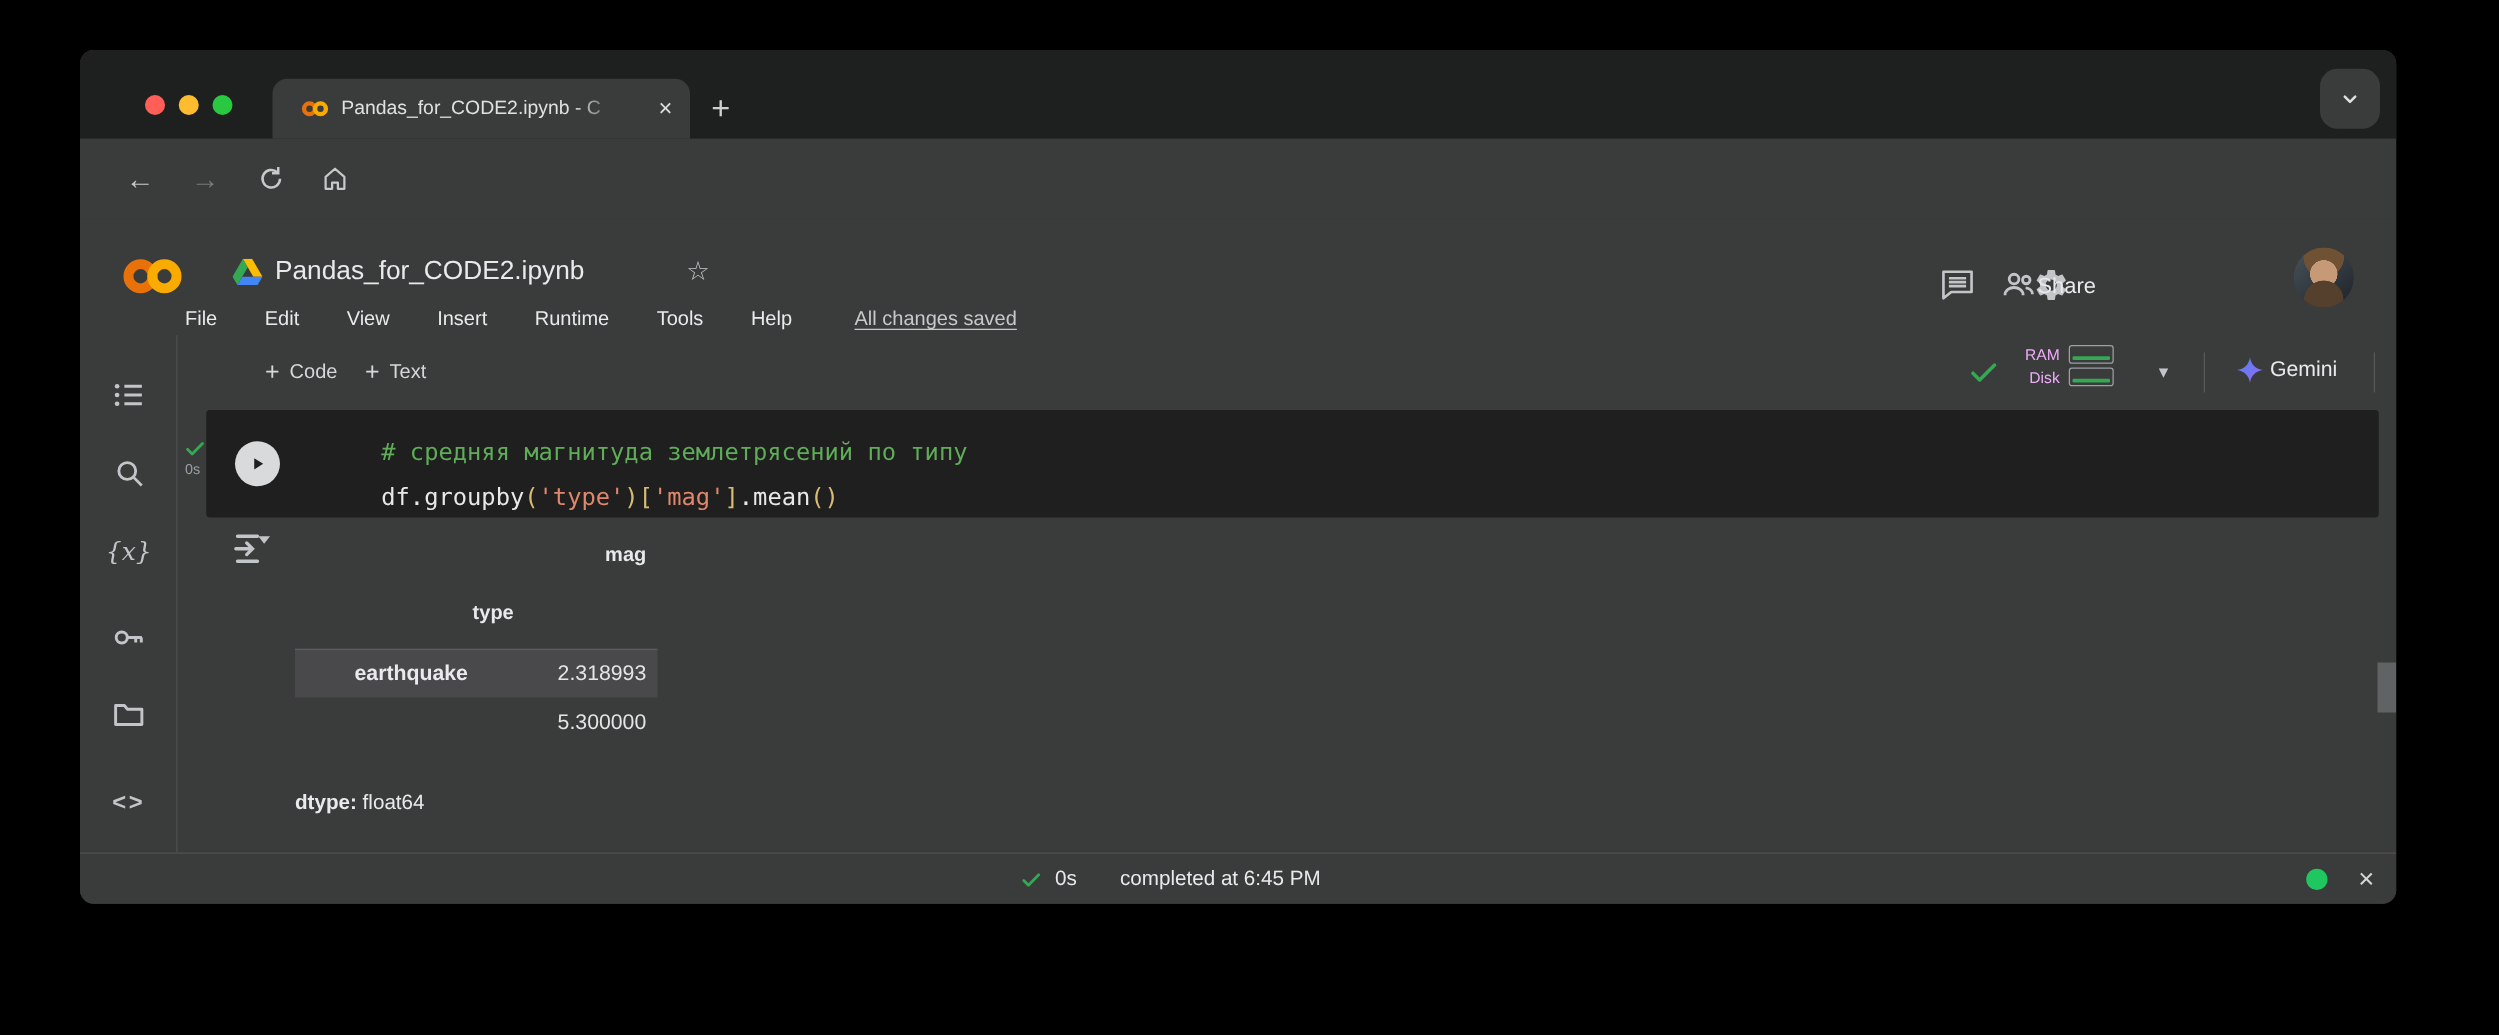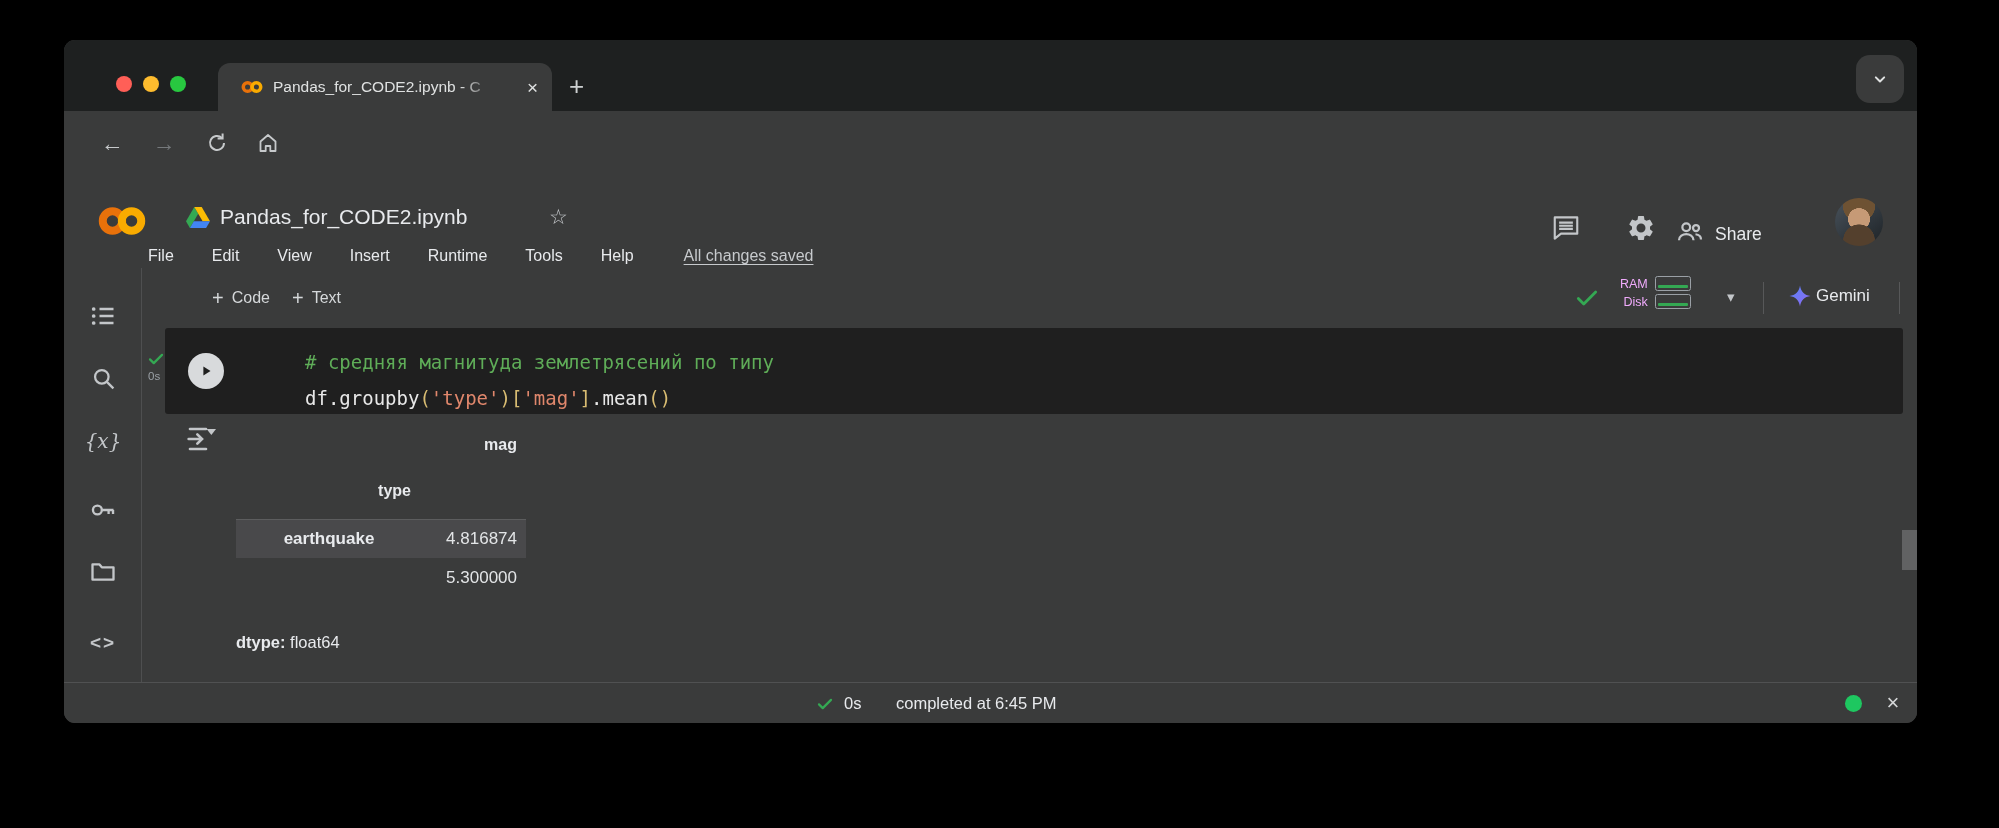--- a/index.html
+++ b/index.html
@@ -39,21 +39,21 @@
        font-size:21px;color:#dfe1e1;}
   
   .chead{position:absolute;left:0;top:135px;width:100%;height:93px;background:#3a3b3b;border-bottom:1px solid #4e4f50;}
   .co-logo{position:absolute;left:32px;top:24px;width:52px;height:44px;}
   .drive{position:absolute;left:122px;top:32px;width:24px;height:21px;}
   .nb-title{position:absolute;left:156px;top:30px;font-size:21px;color:#e8eaed;}
   .title-star{position:absolute;left:485px;top:30px;font-size:21px;color:#c3c6c9;}
   .menubar{position:absolute;left:84px;top:72px;display:flex;gap:38px;font-size:16px;color:#e8eaed;}
   .menubar .saved{margin-left:12px;color:#c7cacd;text-decoration:underline;text-underline-offset:3px;}
   .hbtn{position:absolute;top:36px;width:34px;height:34px;display:flex;align-items:center;justify-content:center;}
-  .share{position:absolute;left:1611px;top:36px;display:flex;align-items:flex-end;gap:10px;height:34px;}
+  .share{position:absolute;left:1536px;top:36px;display:flex;align-items:center;gap:0;height:34px;}
   .share span{font-size:17.5px;color:#e8eaed;}
   .avatar{position:absolute;left:1771px;top:23px;width:48px;height:48px;border-radius:50%;
      background:
        radial-gradient(circle at 50% 88%, #54402d 0 32%, transparent 33%),
        radial-gradient(circle at 50% 44%, #c69a76 0 30%, transparent 31%),
        radial-gradient(circle at 50% 16%, #6e5233 0 34%, transparent 35%),
        linear-gradient(140deg,#49535c,#1d2226);}
   
   .main{position:absolute;left:0;top:228px;width:100%;height:414px;background:#3a3b3b;}
   .sidebar{position:absolute;left:0;top:0;width:77px;height:100%;border-right:1px solid #4e4f50;}
@@ -333,21 +333,21 @@
         </g>
         <path d="M16.5 4.5h7l-3.5 4.5z" fill="#c3c6c9"></path>
       </svg>
 
       <div class="df df-b" style="left:275px;width:100px;top:168px;text-align:right;">mag</div>
       <div class="df df-b" style="left:169px;width:100px;top:214px;text-align:right;">type</div>
 
       <div class="row-hl"></div>
       <div class="rowline" style="top:251px;">
         <span class="rlabel">earthquake</span>
-        <span class="rvalue">4.816874</span>
+        <span class="rvalue">2.318993</span>
       </div>
       <div class="rowline" style="top:290px;">
         <span class="rvalue">5.300000</span>
       </div>
 
       <div class="df" style="left:94px;top:365px;font-size:16.5px;"><span class="df-b">dtype:</span>&nbsp;<span>float64</span></div>
 
       <div class="scrollthumb"></div>
     </div>
   </div>

